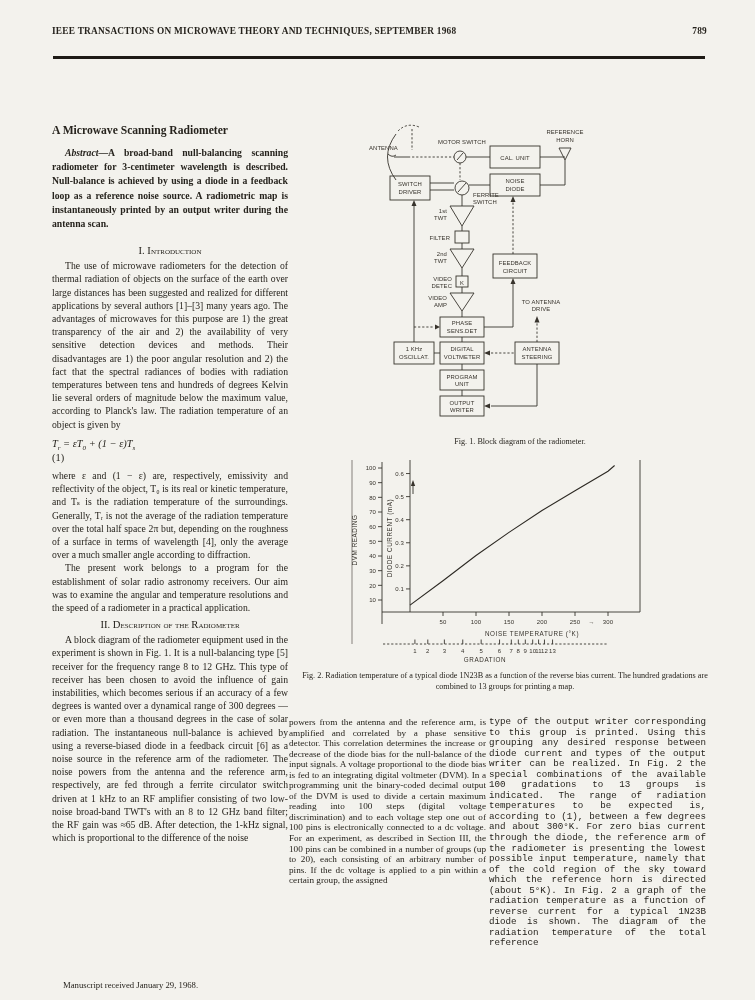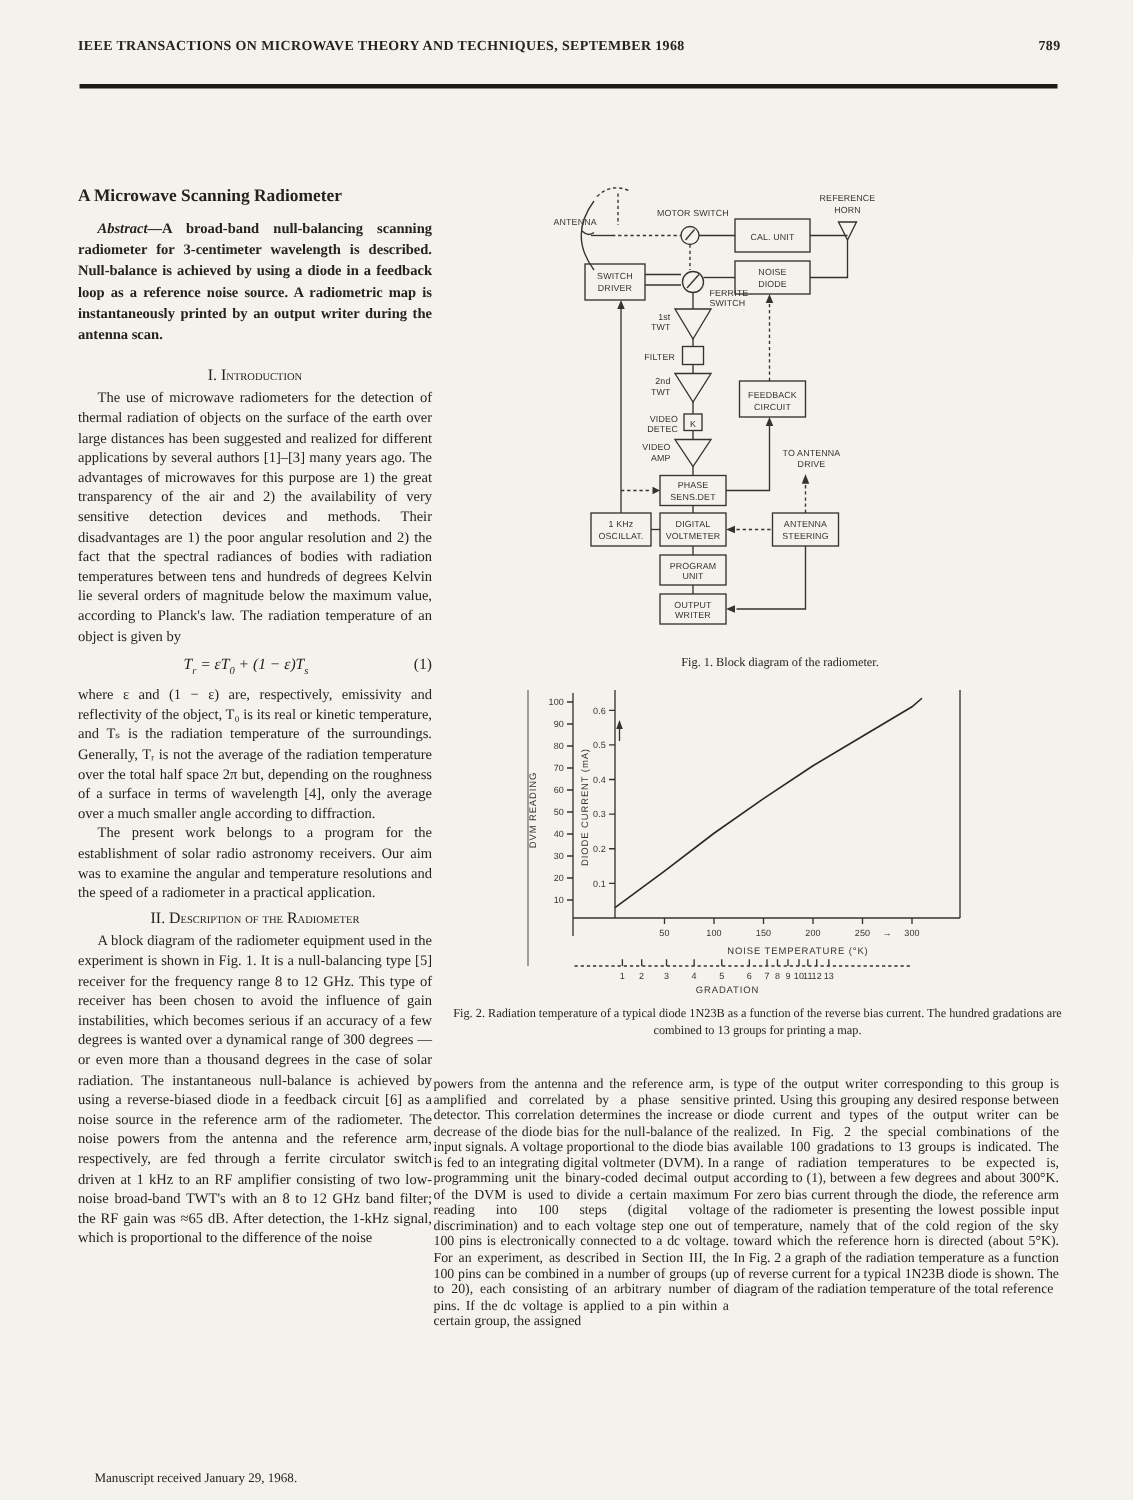--- a/index.html
+++ b/index.html
@@ -13,27 +13,27 @@
   .corr h1{margin:0;font-size:27px;font-weight:700;letter-spacing:.3px;}
   .corr-rule{flex:1;border-bottom:3px solid #1e1b16;margin:0 0 6px 3px;}
   
   .col-left{position:absolute;left:52px;top:124px;width:236px;}
   .art-title{font-size:11.6px;font-weight:700;margin:0 0 9px;}
   .abstract{font-size:9.7px;font-weight:700;line-height:14.2px;text-align:justify;margin:0 0 14px;text-indent:13px;}
   .ab-label{font-style:italic;}
   .sec-head{font-size:10.6px;font-weight:400;font-variant:small-caps;text-align:center;margin:5px 0 3px;}
   .para{font-size:9.7px;line-height:13.2px;text-align:justify;margin:0;}
   .ind{text-indent:13px;}
-  .eq-row{display:flex;align-items:baseline;margin:7px 0 6px;font-size:10.4px;}
+  .eq-row{display:flex;align-items:baseline;margin:7px 0 6px;font-size:10.4px;flex-direction:column;}
   .eq{flex:1;text-align:center;font-style:italic;}
   .eq sub{font-size:7px;}
   .eqno{font-style:normal;}
   .footnote{position:absolute;left:52px;top:980px;width:236px;font-size:8.7px;text-indent:11px;}
   .col-mid{position:absolute;left:289px;top:717px;width:197px;}
-  .col-right{position:absolute;left:489px;top:717px;width:217px;}
+  .col-right{position:absolute;left:489px;top:717px;width:217px;font-family:Liberation Mono, monospace;}
   .small-para{font-size:9.2px;line-height:10.55px;text-align:justify;margin:0;}
   
   .fig1{position:absolute;left:350px;top:120px;width:362px;height:300px;margin:0;}
   .fig1-cap{position:absolute;left:365px;top:437px;width:310px;text-align:center;font-size:8.2px;}
   .fig2{position:absolute;left:345px;top:448px;width:368px;height:216px;margin:0;}
   .fig2-cap{position:absolute;left:295px;top:671px;width:420px;text-align:center;font-size:8.2px;line-height:10.8px;}
   
   svg .ln{stroke:#37332c;fill:none;stroke-width:.9;}
   svg .thin{stroke:#56524a;stroke-width:.7;}
   svg .dash{stroke-dasharray:2.2,1.9;}

